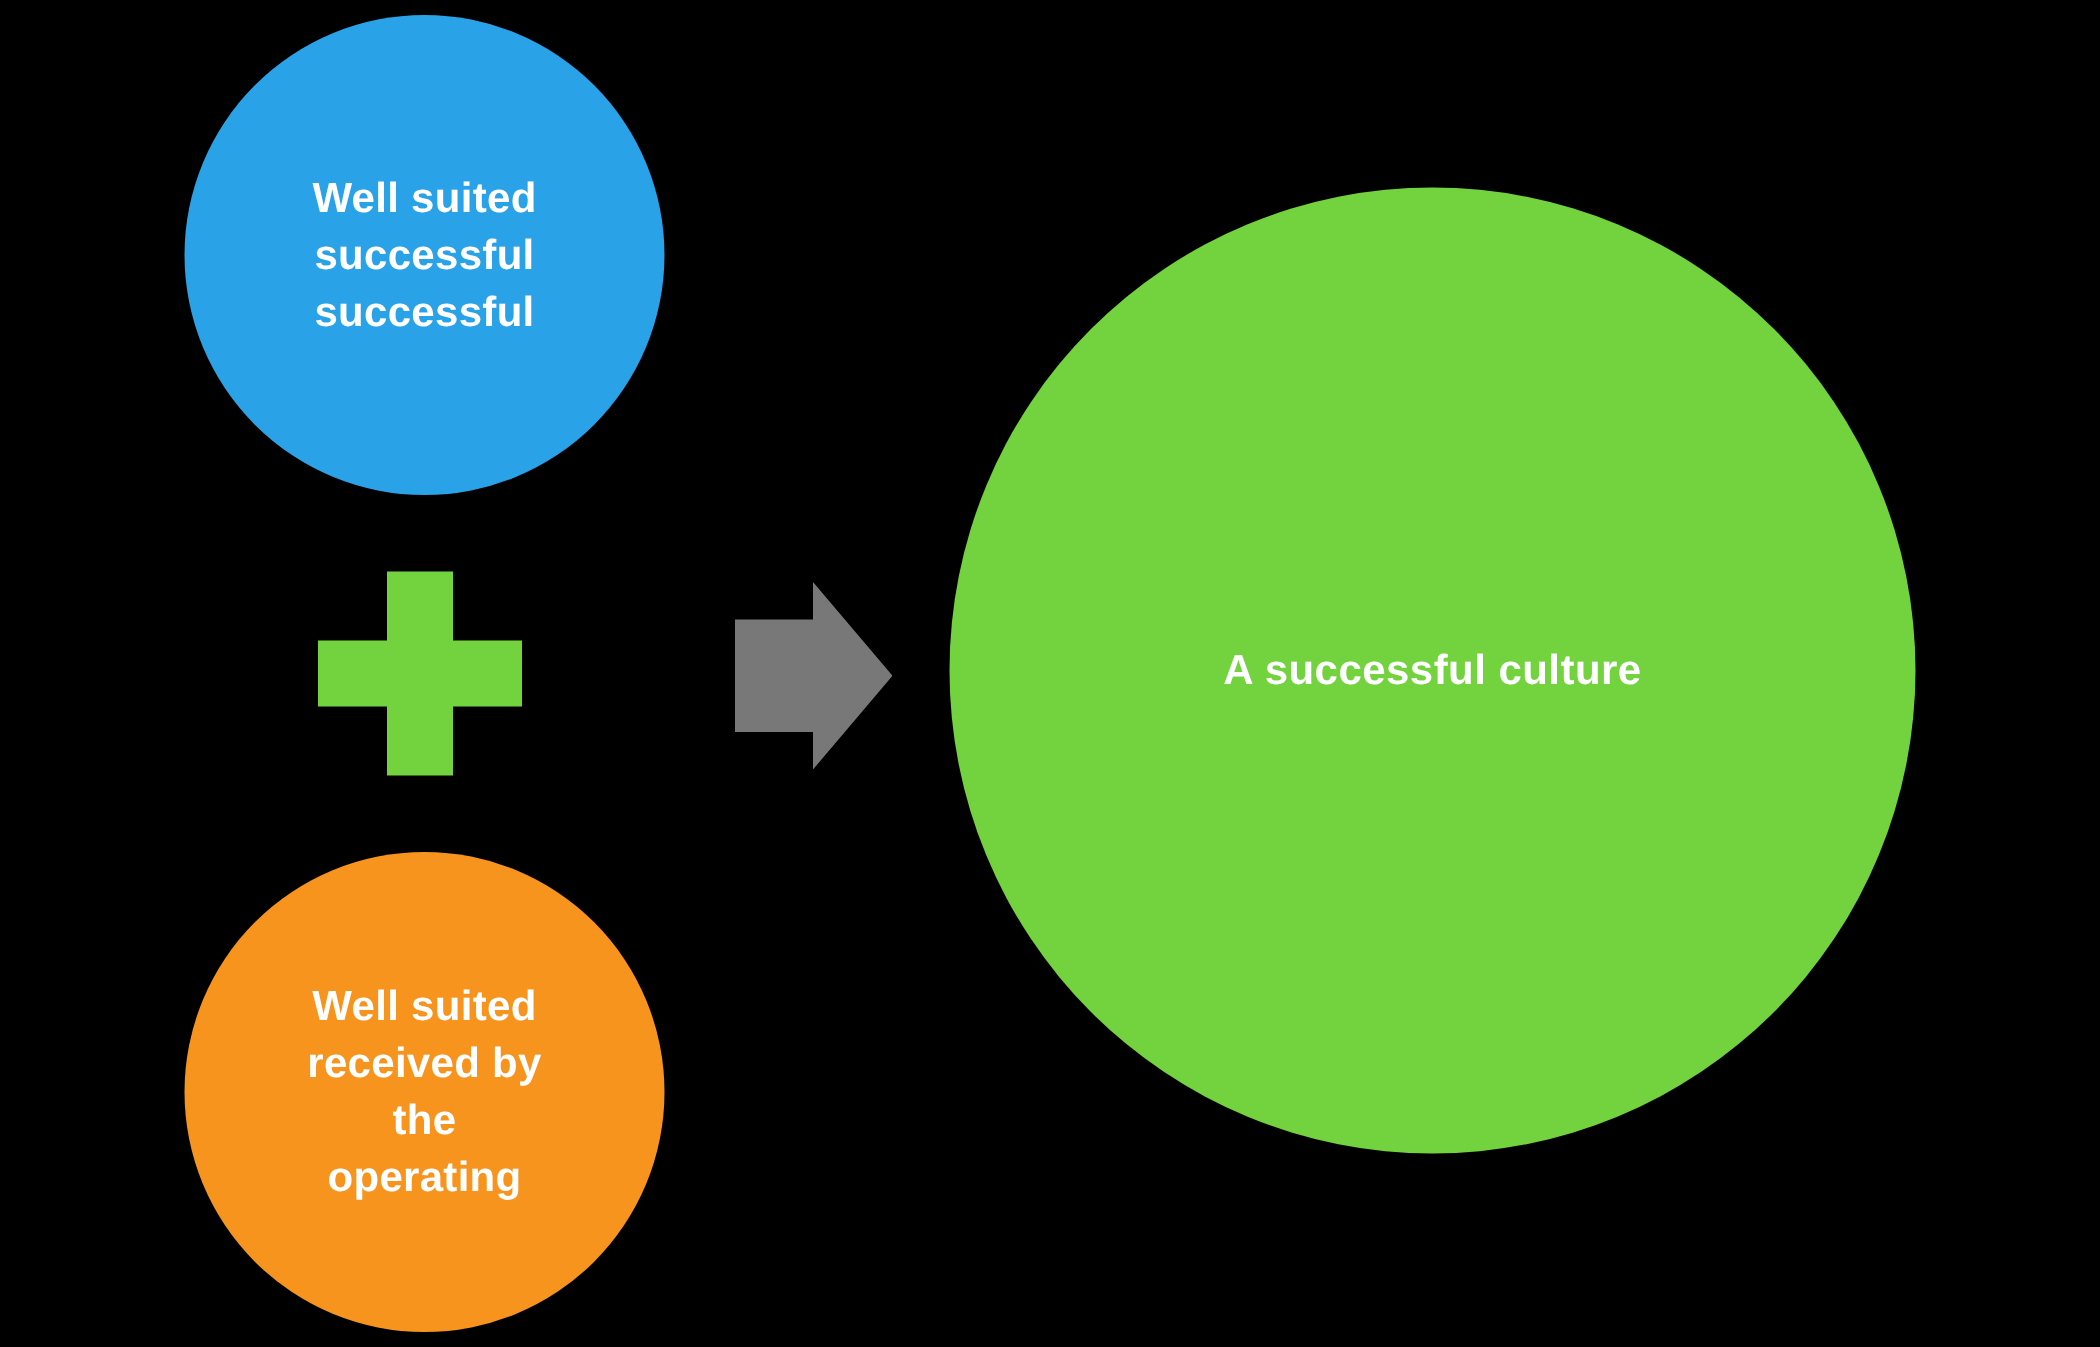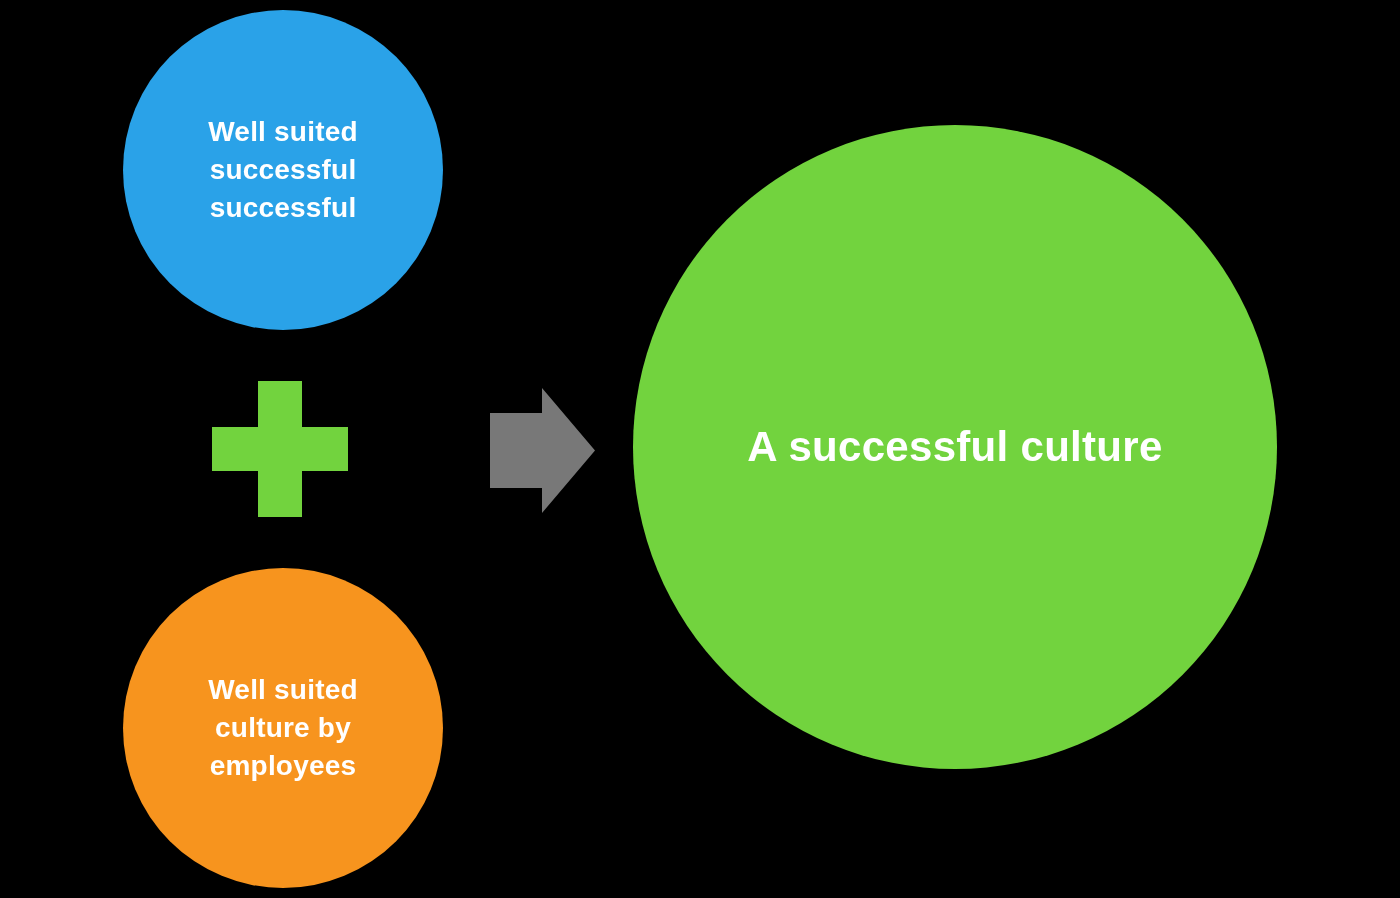--- a/index.html
+++ b/index.html
@@ -24,21 +24,21 @@
   #green-circle  { left: 633px; top: 125px; width: 644px; height: 644px; }
   .circle-text {
     font-weight: 700;
     font-size: 28px;
     line-height: 38px;
     letter-spacing: 0.2px;
   }
   .line { display: block; }
   .big-label {
     font-weight: 700;
-    font-size: 42px;
+    font-size: 28px;
     letter-spacing: 0.3px;
   }
   .plus {
     position: absolute;
     left: 212px;
     top: 381px;
     width: 136px;
     height: 136px;
   }
   .plus-h { position: absolute; left: 0;    top: 46px; width: 136px; height: 44px; }
@@ -63,22 +63,23 @@
   </div>
 
   <div class="plus">
     <div class="plus-h" style="background-color: rgb(114, 211, 62);"></div>
     <div class="plus-v" style="background-color: rgb(114, 211, 62);"></div>
   </div>
 
   <div class="circle" id="orange-circle" style="background-color: rgb(247, 148, 30);">
     <div class="circle-text" style="color: rgb(255, 255, 255);">
       <span class="line">Well suited</span>
-      <span class="line">culture by</span>
-      <span class="line">employees</span>
+      <span class="line">received by</span>
+      <span class="line">the</span>
+      <span class="line">operating</span>
     </div>
   </div>
 
   <svg class="arrow" width="105" height="125" viewBox="0 0 105 125" aria-hidden="true">
     <polygon points="0,25 52,25 52,0 105,62.5 52,125 52,100 0,100" fill="#787878"></polygon>
   </svg>
 
   <div class="circle" id="green-circle" style="background-color: rgb(114, 211, 62);">
     <span class="big-label" style="color: rgb(255, 255, 255);">A successful culture</span>
   </div>

